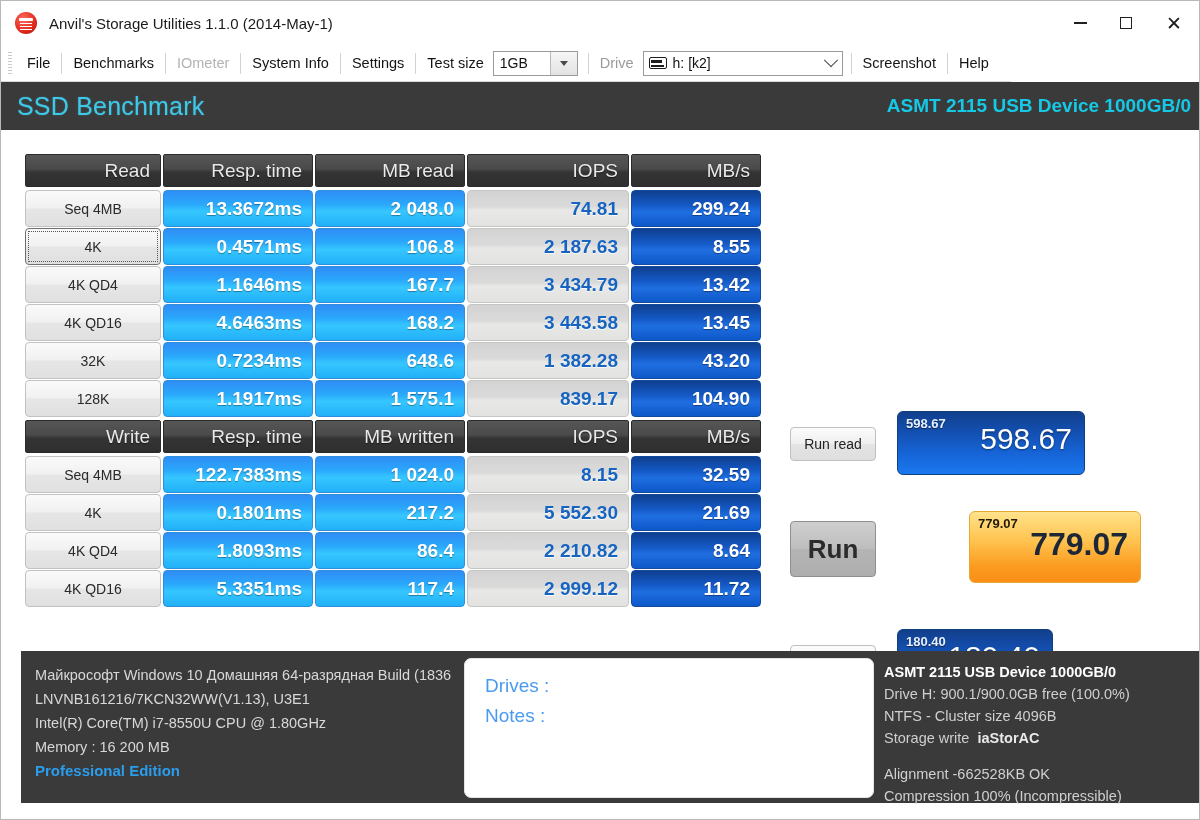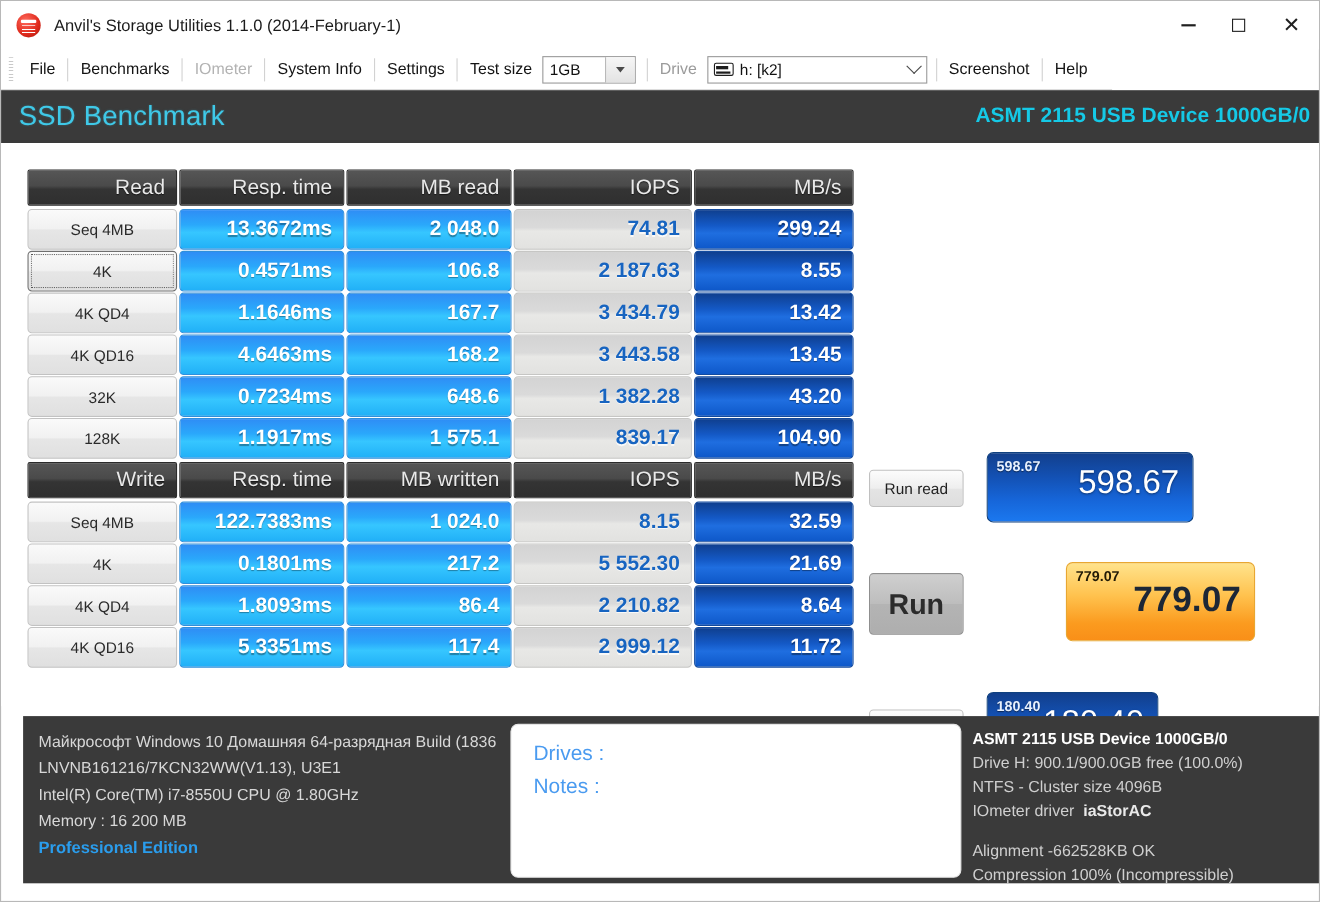--- a/index.html
+++ b/index.html
@@ -114,21 +114,21 @@
   .row.head{height:33px;margin-bottom:3px;}
   .cell{
     margin-right:2px;display:flex;align-items:center;justify-content:flex-end;
     padding-right:10px;box-sizing:border-box;border-radius:4px;
     font-size:19px;font-weight:bold;
   }
   .c-label{width:136px;}
   .c-resp{width:150px;}
   .c-mb{width:150px;}
   .c-iops{width:162px;padding-left:28px;}
-  .c-mbs{width:145px;margin-right:0;}
+  .c-mbs{width:130px;margin-right:0;}
 
   .hcell{
     color:#e9e9e9;font-size:19px;font-weight:normal;
     background:linear-gradient(to bottom,#565656 0%,#4a4a4a 45%,#343434 55%,#2f2f2f 100%);
     border-radius:2px;border:1px solid #2b2b2b;box-sizing:border-box;
     display:flex;align-items:center;justify-content:flex-end;padding-right:10px;margin-right:2px;
     text-shadow:0 1px 1px rgba(0,0,0,.6);
   }
   .hcell.last{margin-right:0;}
 
@@ -215,21 +215,21 @@
   }
   .notesbox .line.second{margin-top:8px;}
 </style>
 </head>
 <body>
 
 <div class="window">
 
   <div class="titlebar">
     <div class="title-icon"></div>
-    <div class="title-text">Anvil's Storage Utilities 1.1.0 (2014-February-1)</div>
+    <div class="title-text">Anvil's Storage Utilities 1.1.0 (2014-May-1)</div>
     <div class="win-controls">
       <div class="win-btn">
           <span class="glyph-min"></span>
         </div>
       <div class="win-btn">
           <span class="glyph-max"></span>
         </div>
       <div class="win-btn close">
           <span>✕</span>
         </div>
@@ -392,21 +392,21 @@
       <div>Майкрософт Windows 10 Домашняя 64-разрядная Build (1836</div>
       <div>LNVNB161216/7KCN32WW(V1.13), U3E1</div>
       <div>Intel(R) Core(TM) i7-8550U CPU @ 1.80GHz</div>
       <div>Memory : 16 200 MB</div>
       <div class="edition">Professional Edition</div>
     </div>
     <div class="driveinfo">
       <div class="strong">ASMT 2115 USB Device 1000GB/0</div>
       <div>Drive H: 900.1/900.0GB free (100.0%)</div>
       <div>NTFS - Cluster size 4096B</div>
-      <div><span>IOmeter driver</span>&nbsp; <span class="bold">iaStorAC</span></div>
+      <div><span>Storage write</span>&nbsp; <span class="bold">iaStorAC</span></div>
       <div class="spacer"></div>
       <div>Alignment -662528KB OK</div>
       <div>Compression 100% (Incompressible)</div>
     </div>
   </div>
 
   <div class="notesbox">
     <div class="line">Drives :</div>
     <div class="line second">Notes :</div>
   </div>

